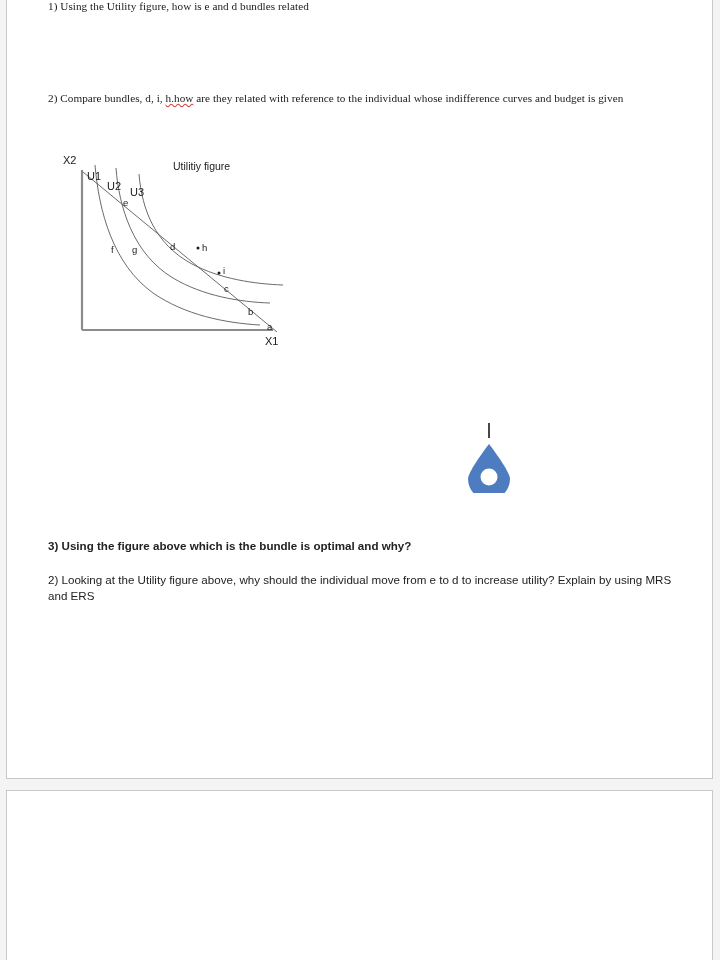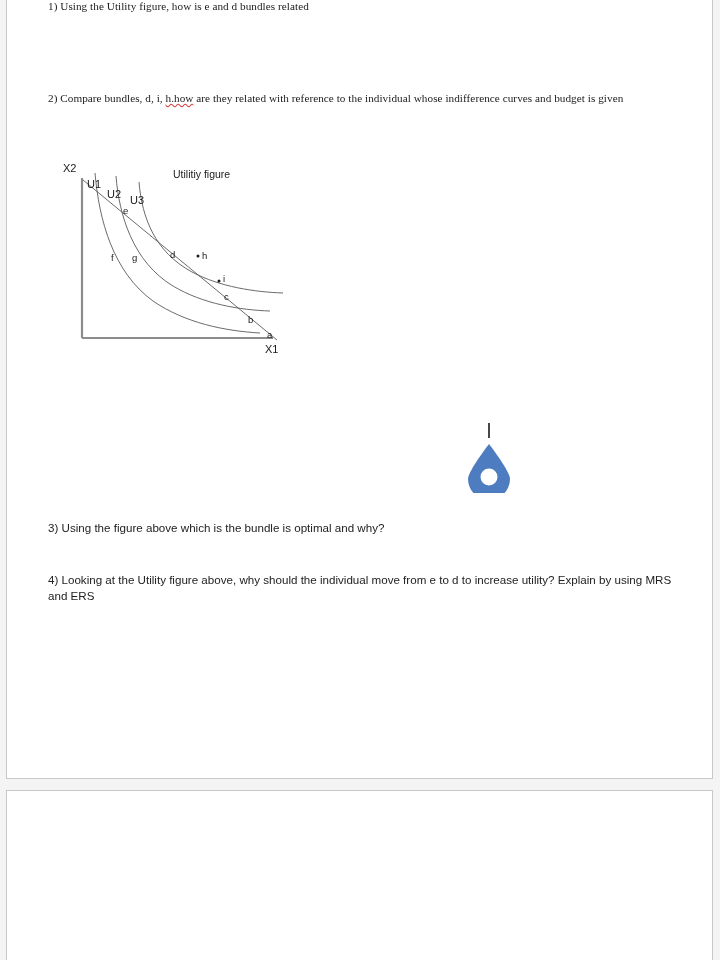--- a/index.html
+++ b/index.html
@@ -46,33 +46,33 @@
   .q-sans {
     position: absolute;
     font-family: "Liberation Sans", sans-serif;
     font-size: 11.6px;
     color: #222222;
     line-height: 15.5px;
   }
 
   #q1 { left: 41px; top: -1px; }
   #q2 { left: 41px; top: 91px; text-align: center; }
-  #q3 { left: 41px; top: 520px; width: 620px; }
+  #q3 { left: 41px; top: 538px; width: 620px; font-weight: bold; }
   #q4 { left: 41px; top: 572px; width: 640px; }
 
   .spell-error {
     text-decoration: underline wavy #d34040;
     text-decoration-skip-ink: none;
   }
 
   
   #utility-figure {
     position: absolute;
     left: 48px;
-    top: 160px;
+    top: 152px;
     width: 250px;
     height: 200px;
   }
   #utility-figure svg { display: block; }
 
   
   #drop-marker {
     position: absolute;
     left: 455px;
     top: 415px;
@@ -132,20 +132,20 @@
     <div id="drop-marker">
       <svg width="54" height="78" viewBox="0 0 54 78" xmlns="http://www.w3.org/2000/svg">
         <line x1="27" y1="8" x2="27" y2="23" stroke="#1a1a1a" stroke-width="1.6"></line>
         <path d="M 27 29 C 27 29, 48 56, 48 64 A 21 21 0 1 1 6 64 C 6 56, 27 29, 27 29 Z" fill="#4e7cc0"></path>
         <circle cx="27" cy="62" r="8.5" fill="#ffffff"></circle>
       </svg>
     </div>
 
     <div class="q-sans" id="q3">3) Using the figure above  which is the bundle is optimal and why?</div>
 
-    <div class="q-sans" id="q4">4) Looking at the Utility figure above, why should the individual move from e to d to increase utility? Explain by using MRS and ERS</div>
+    <div class="q-sans" id="q4">2) Looking at the Utility figure above, why should the individual move from e to d to increase utility? Explain by using MRS and ERS</div>
   </div>
 
   <div class="page" id="page-2">
     
   </div>
 
 </div>
 
 </body></html>

